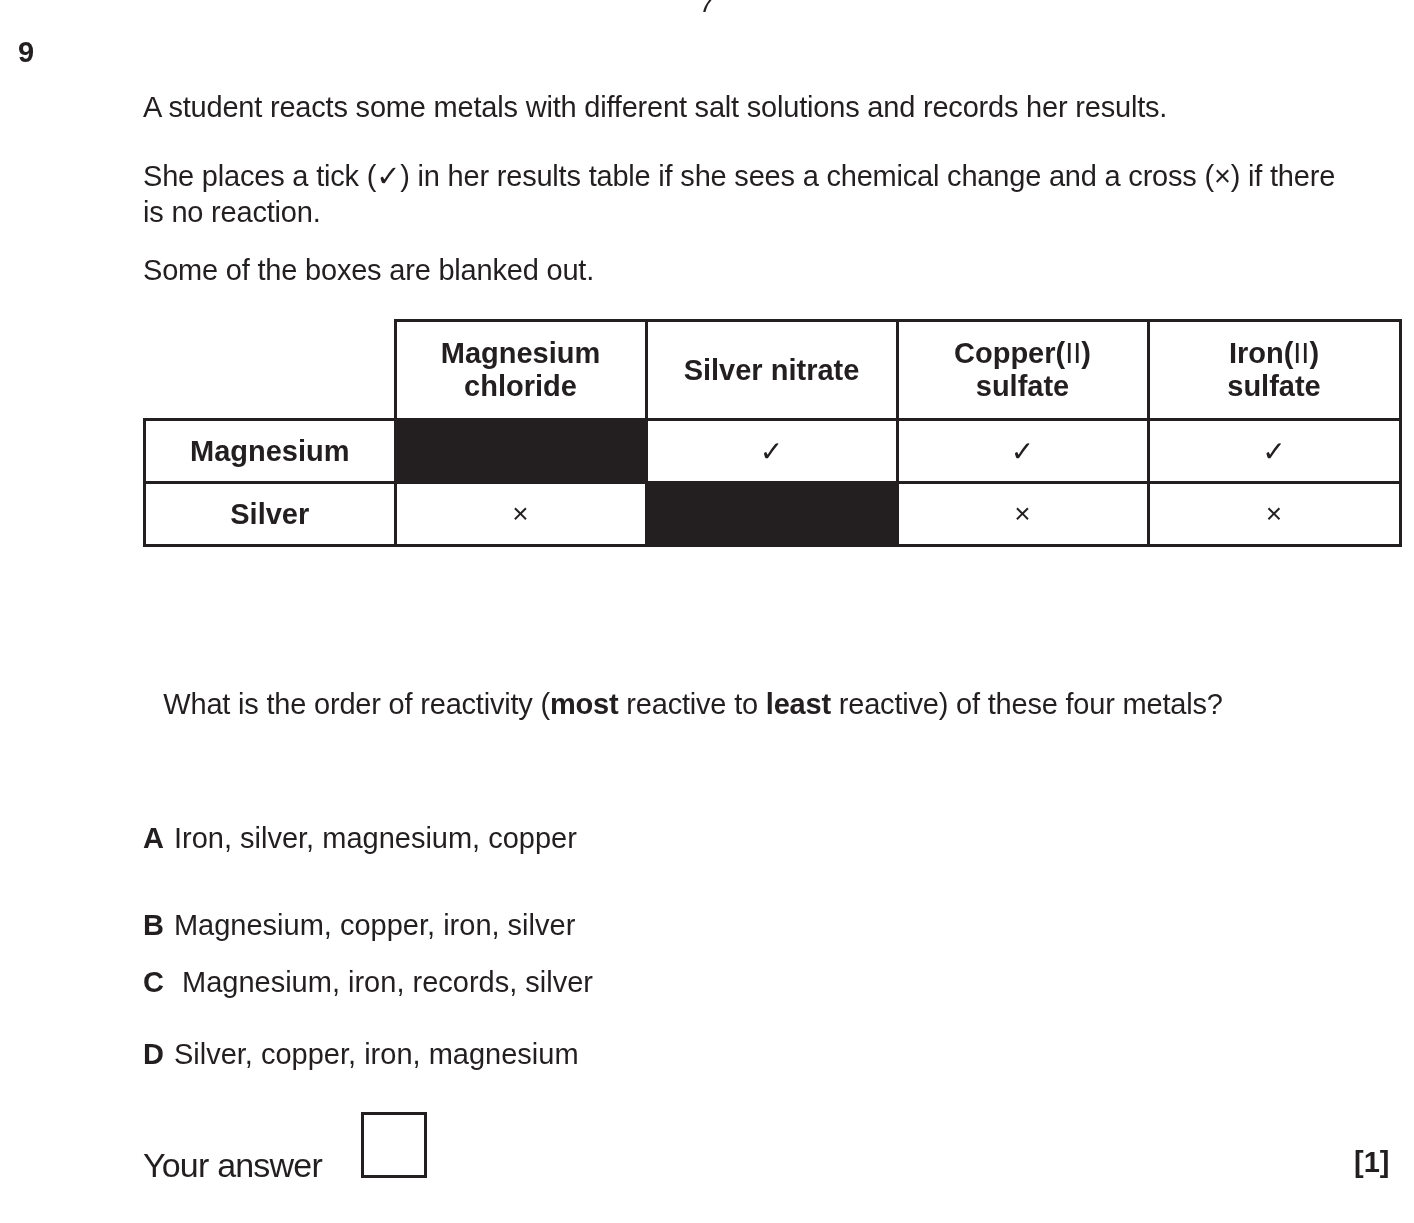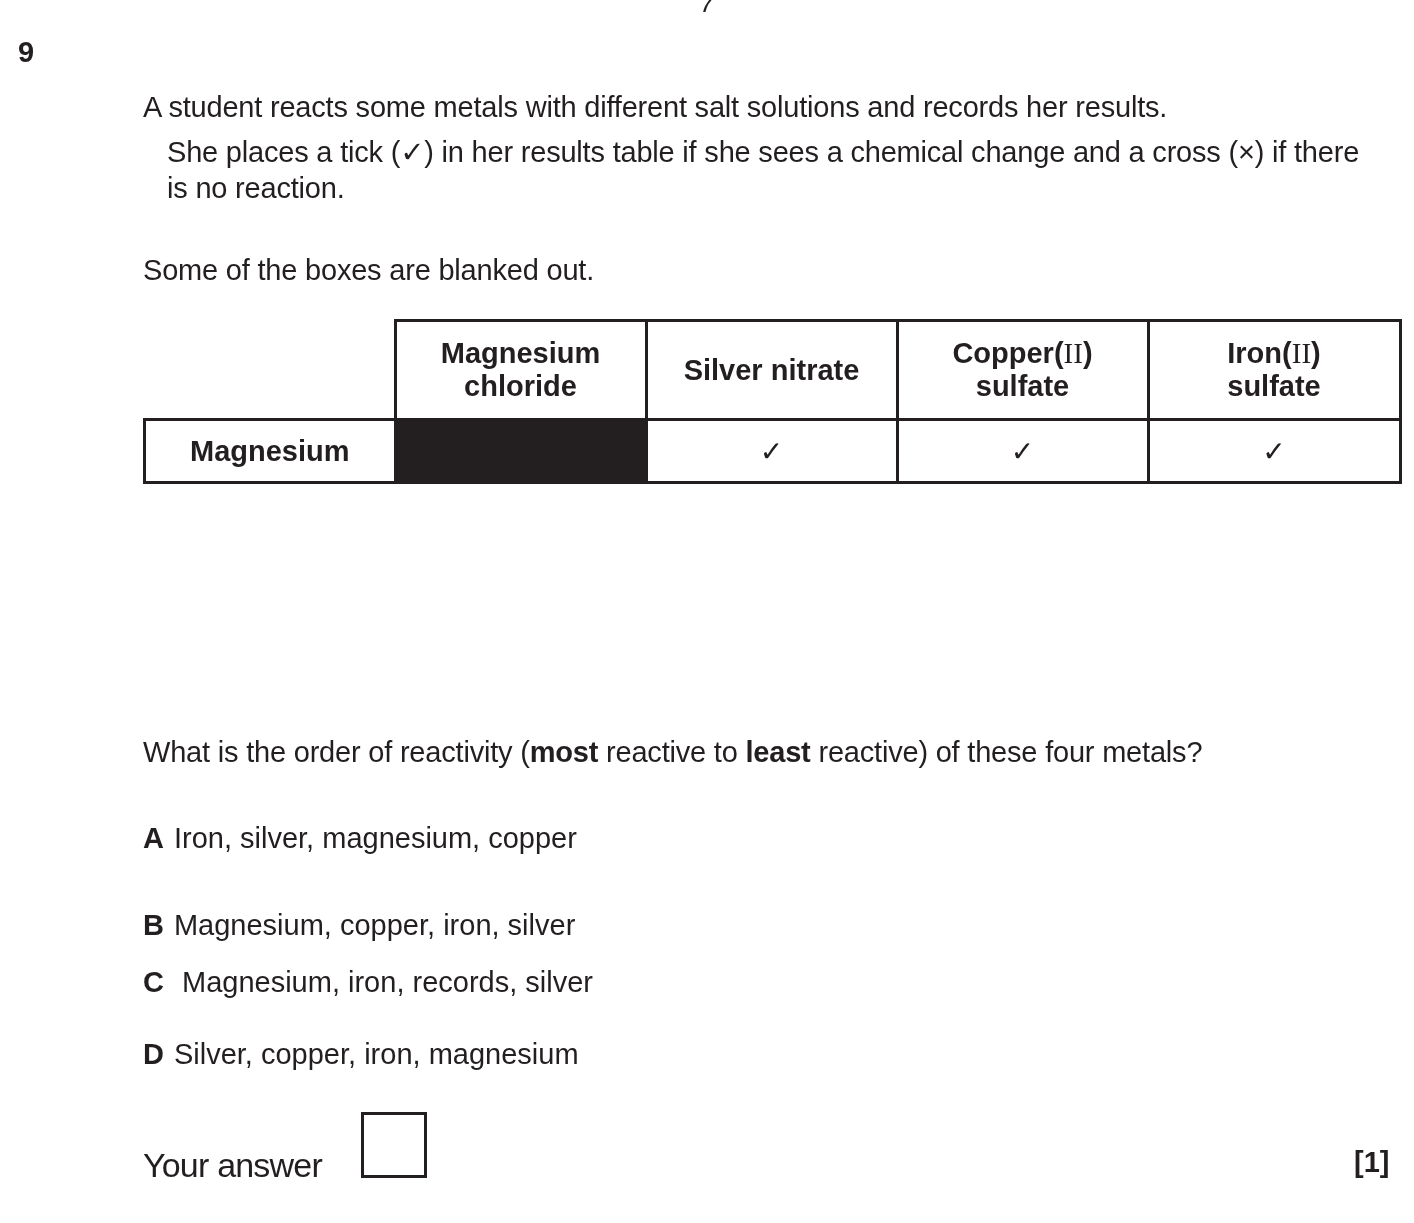--- a/index.html
+++ b/index.html
@@ -3,33 +3,33 @@
 <meta charset="utf-8">
 <style>
   html, body { margin:0; padding:0; background:#ffffff; }
   body { width:1414px; height:1223px; position:relative; overflow:hidden;
          font-family:"Liberation Sans", sans-serif; color:#231f20; }
   .abs { position:absolute; }
   .pagemark { left:700px; top:-12px; font-size:26px; font-style:italic; }
   .qnum { left:18px; top:36px; font-size:29px; font-weight:bold; }
   .para { left:143px; font-size:29px; line-height:36px; letter-spacing:-0.2px; }
   .p1 { top:43px; width:1130px;margin-top:46px; }
-  .p2 { top:134px; width:1200px;margin-left:24px; }
+  .p2 { top:158px; width:1200px; }
   .p3 { top:252px; }
-  .p4 { top:734px; width:1100px; }
+  .p4 { top:686px; width:1100px;text-align:center; }
   table.results { position:absolute; left:143px; top:319px; border-collapse:collapse;
                   font-size:29px; font-weight:bold; }
   table.results td, table.results th { border:3px solid #231f20; text-align:center; padding:0; }
   table.results th { font-weight:bold; line-height:33px; height:96px; }
   table.results td { height:60px; }
   table.results .corner { border:none; border-bottom:3px solid #231f20; border-right:3px solid #231f20; }
   .c0 { width:249px; } .c1 { width:248px; } .c2 { width:248px; } .c3 { width:248px; } .c4 { width:249px; }
   .blank { background:#231f20; }
   .mark { font-weight:normal; font-size:28px; }
-  .roman { font-family:Liberation Serif, serif; font-weight:normal; }
+  .roman { font-family:Liberation Sans, sans-serif; font-weight:normal; }
   .opt { left:143px; font-size:29px; }
   .opt b { font-weight:bold; margin-right:10px; }
   .oA { top:822px;text-align:center; } .oB { top:893px;margin-top:16px; } .oC { top:966px; } .oD { top:1038px; }
   .answer-label { left:143px; top:1146px; font-size:34px; letter-spacing:-0.8px; }
   .answer-box { left:361px; top:1112px; width:60px; height:60px; border:3px solid #231f20; background:#fff; }
   .marks { left:1354px; top:1146px; font-size:29px; font-weight:bold; }
 </style>
 </head>
 <body>
 
@@ -48,20 +48,27 @@
     <th class="c3"><span>Copper(</span><span class="roman">II</span><span>)</span><br><span>sulfate</span></th>
     <th class="c4"><span>Iron(</span><span class="roman">II</span><span>)</span><br><span>sulfate</span></th>
   </tr>
   <tr>
     <td>Magnesium</td>
     <td class="blank"></td>
     <td class="mark">✓</td>
     <td class="mark">✓</td>
     <td class="mark">✓</td>
   </tr>
+  <tr>
+    <td>Silver</td>
+    <td class="mark">×</td>
+    <td class="blank"></td>
+    <td class="mark">×</td>
+    <td class="mark">×</td>
+  </tr>
 </tbody>
   </table>
 
 <div class="abs para p4"><span>What is the order of reactivity (</span><b>most</b><span> reactive to </span><b>least</b><span> reactive) of these four metals?</span></div>
 
 <div class="abs opt oA"><b>A</b><span>Iron,  silver,  magnesium,  copper</span></div>
 <div class="abs opt oB"><b>B</b><span>Magnesium,  copper,  iron,  silver</span></div>
 <div class="abs opt oC"><b>C</b><span style="white-space:pre"> Magnesium, iron, records, silver</span></div>
 <div class="abs opt oD"><b>D</b><span>Silver, copper, iron, magnesium</span></div>
 

